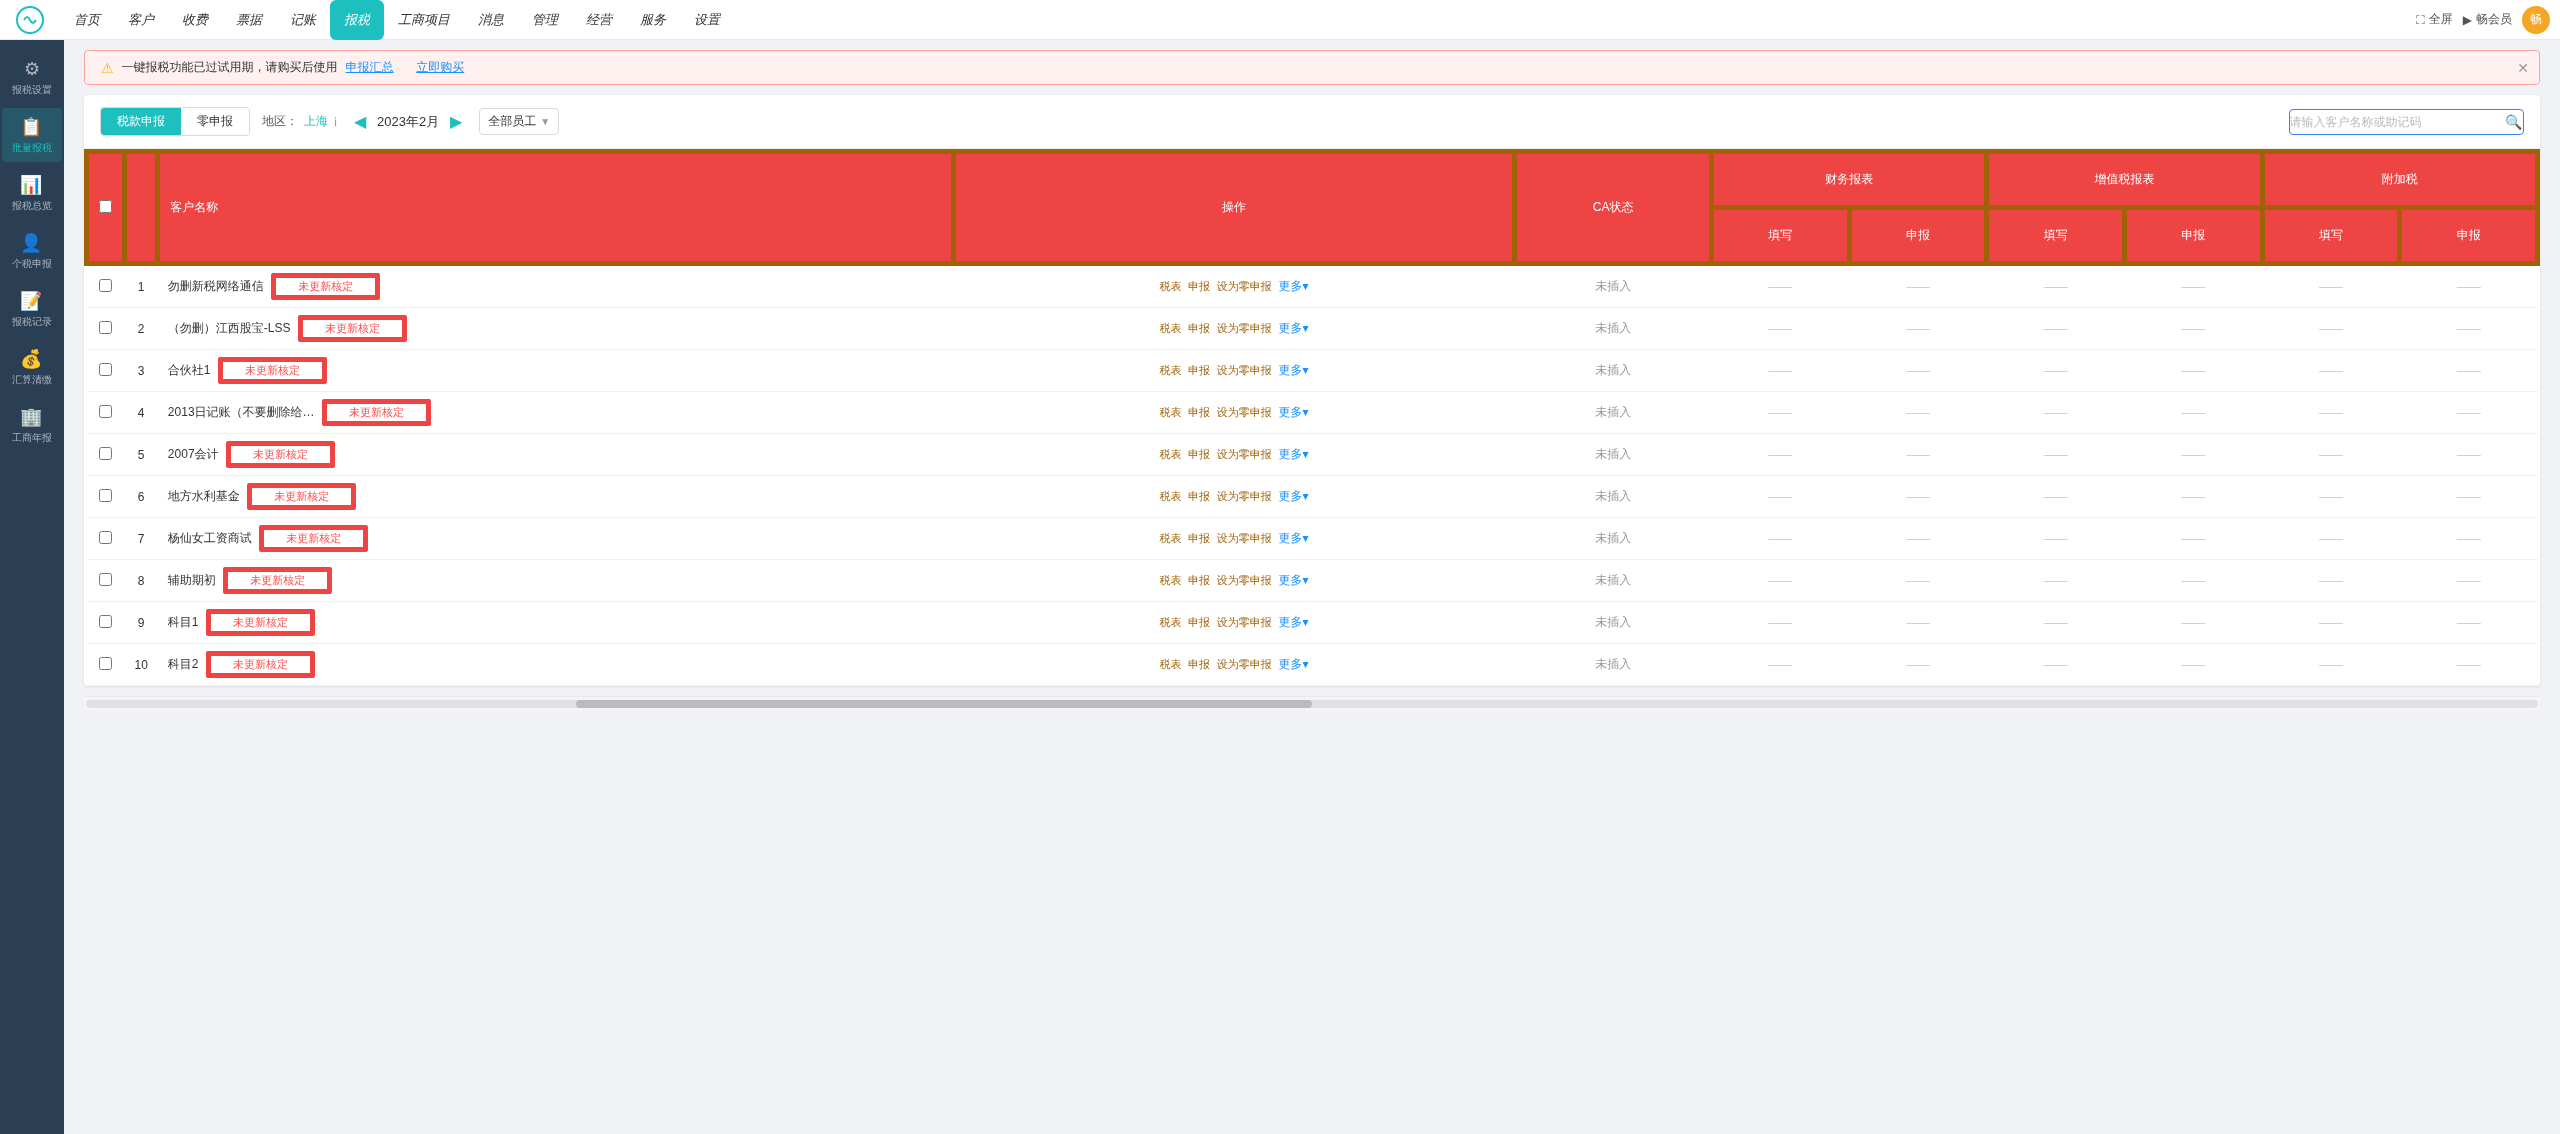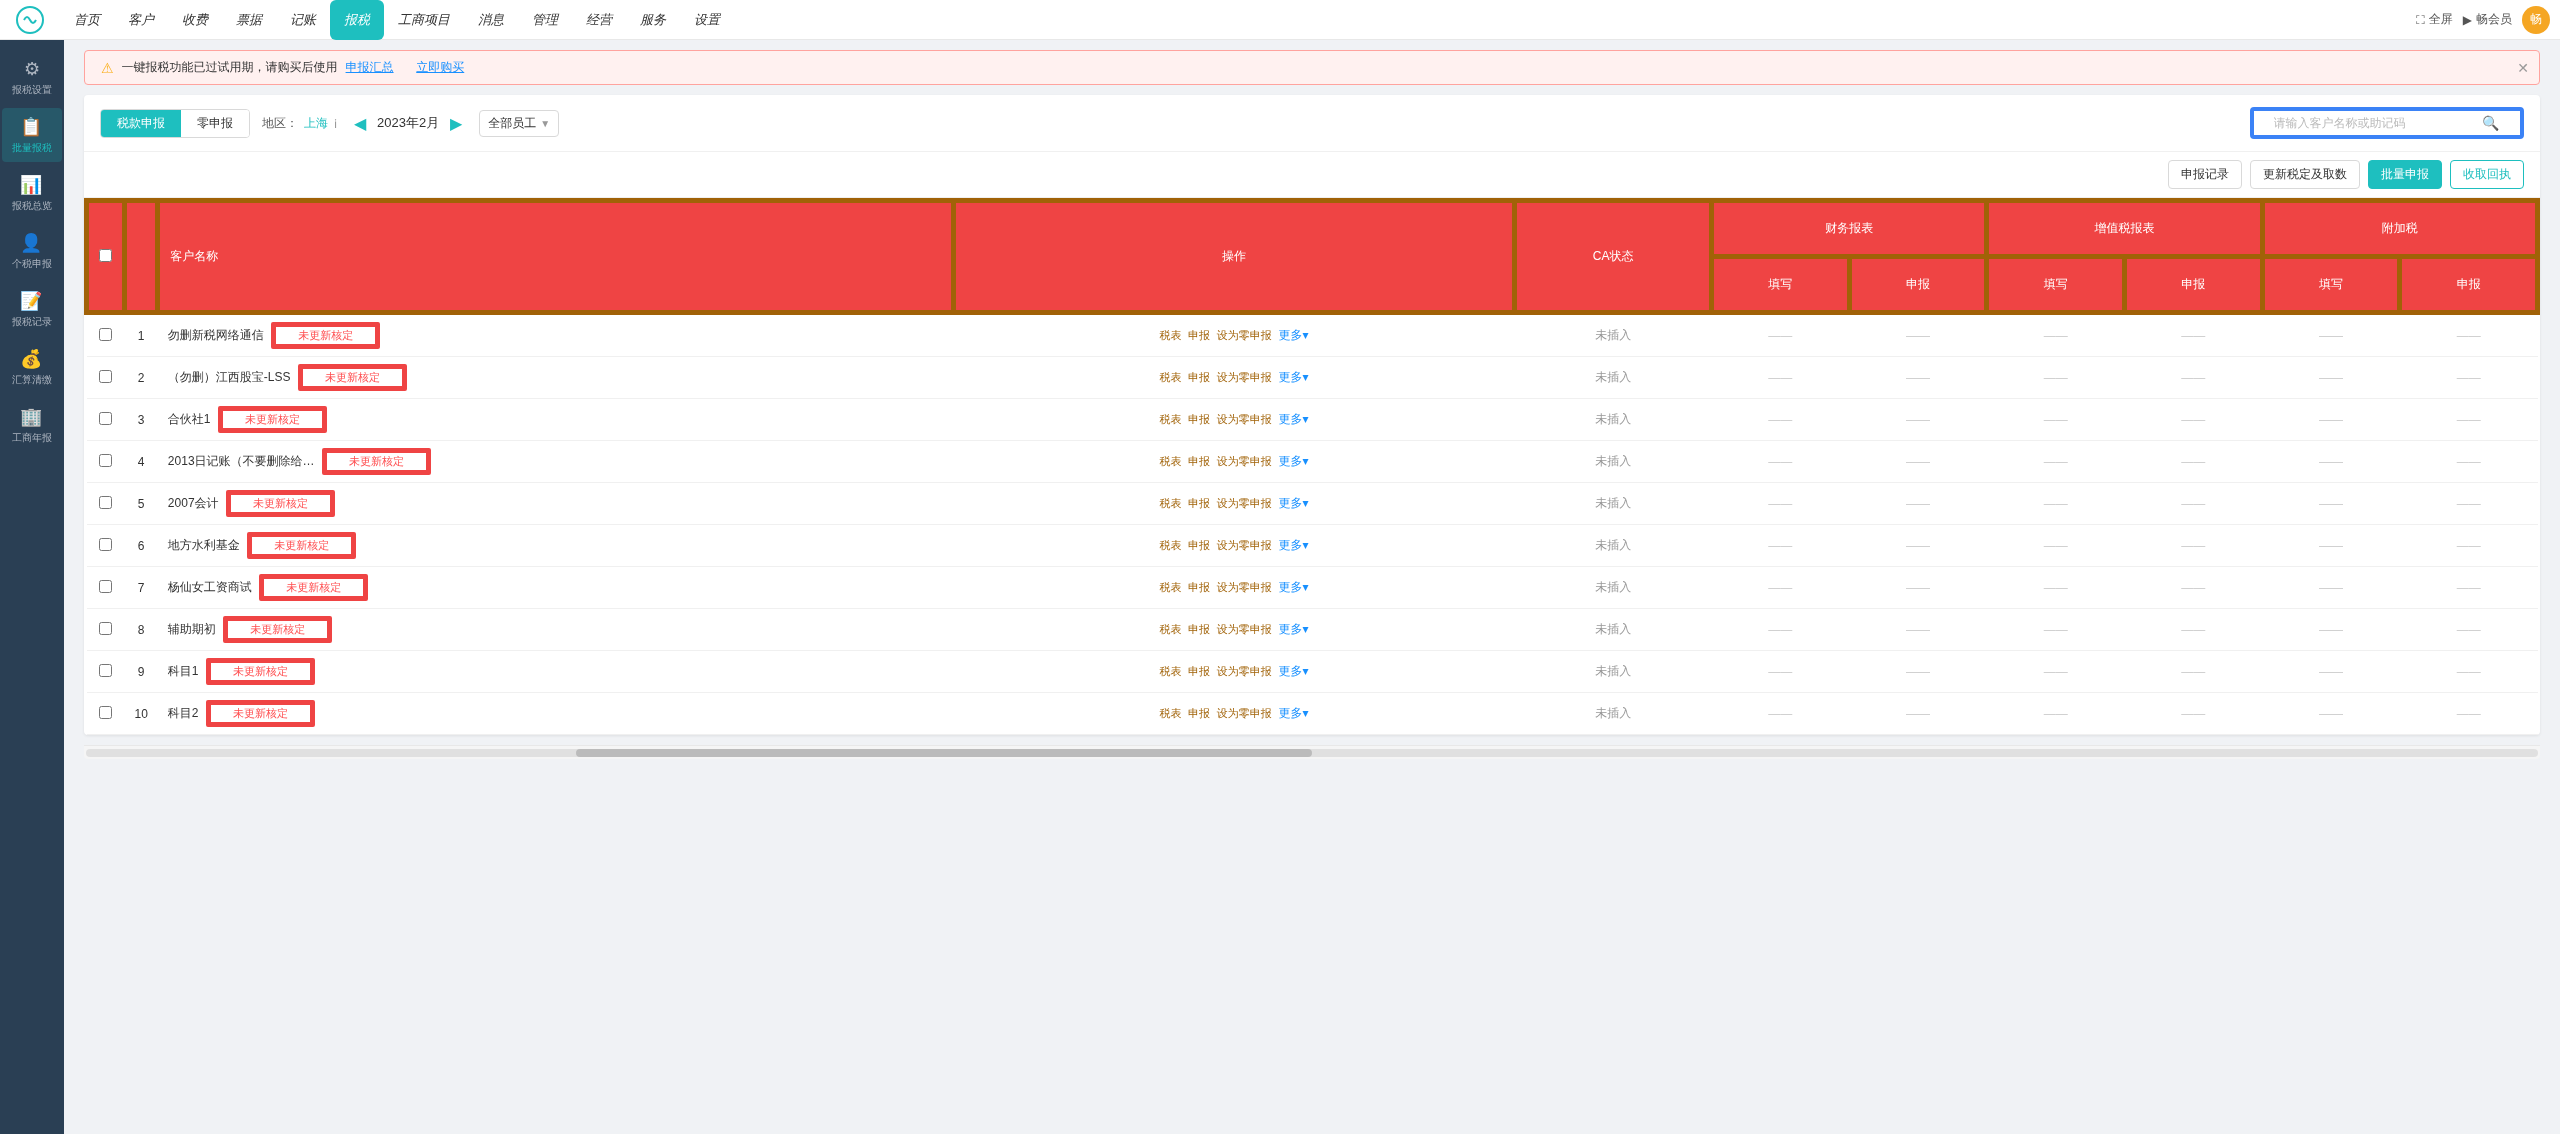--- a/index.html
+++ b/index.html
@@ -222,25 +222,25 @@
       cursor: pointer;
       background: #fff;
       font-size: 12px;
       color: #333;
     }
     .staff-selector .chevron { color: #999; font-size: 10px; }
 
     .search-box {
       display: flex;
       align-items: center;
-      border: 4px solid #3b82f6;
-      border-radius: 4px;
-      padding: 4px 20px;
+      border: 1px solid #3b82f6;
+      border-radius: 4px;
+      padding: 4px 0;
       background: #fff;
-      gap: 9px;
+      gap: 16px;
       margin-left: auto;
     }
     .search-box input {
       border: none;
       outline: none;
       font-size: 12px;
       width: 200px;
       color: #333;
     }
     .search-box input::placeholder { color: #bbb; }
@@ -479,26 +479,20 @@
           <span class="chevron">▼</span>
         </div>
 
         <div class="search-box">
           <input type="text" placeholder="请输入客户名称或助记码" style="">
           <span class="search-icon">🔍</span>
         </div>
       </div>
 
 
-      <div class="action-row">
-        <button class="action-btn">申报记录</button>
-        <button class="action-btn">更新税定及取数</button>
-        <button class="action-btn primary">批量申报</button>
-        <button class="action-btn secondary">收取回执</button>
-      </div>
 
       <div style="overflow-x: auto;">
         <table class="data-table">
           <thead>
             <tr>
               <th rowspan="2" class="checkbox-cell">
                 <input type="checkbox" style="">
               </th>
               <th rowspan="2" style="width:30px;"></th>
               <th rowspan="2" style="min-width:180px; text-align:left;">客户名称</th>

